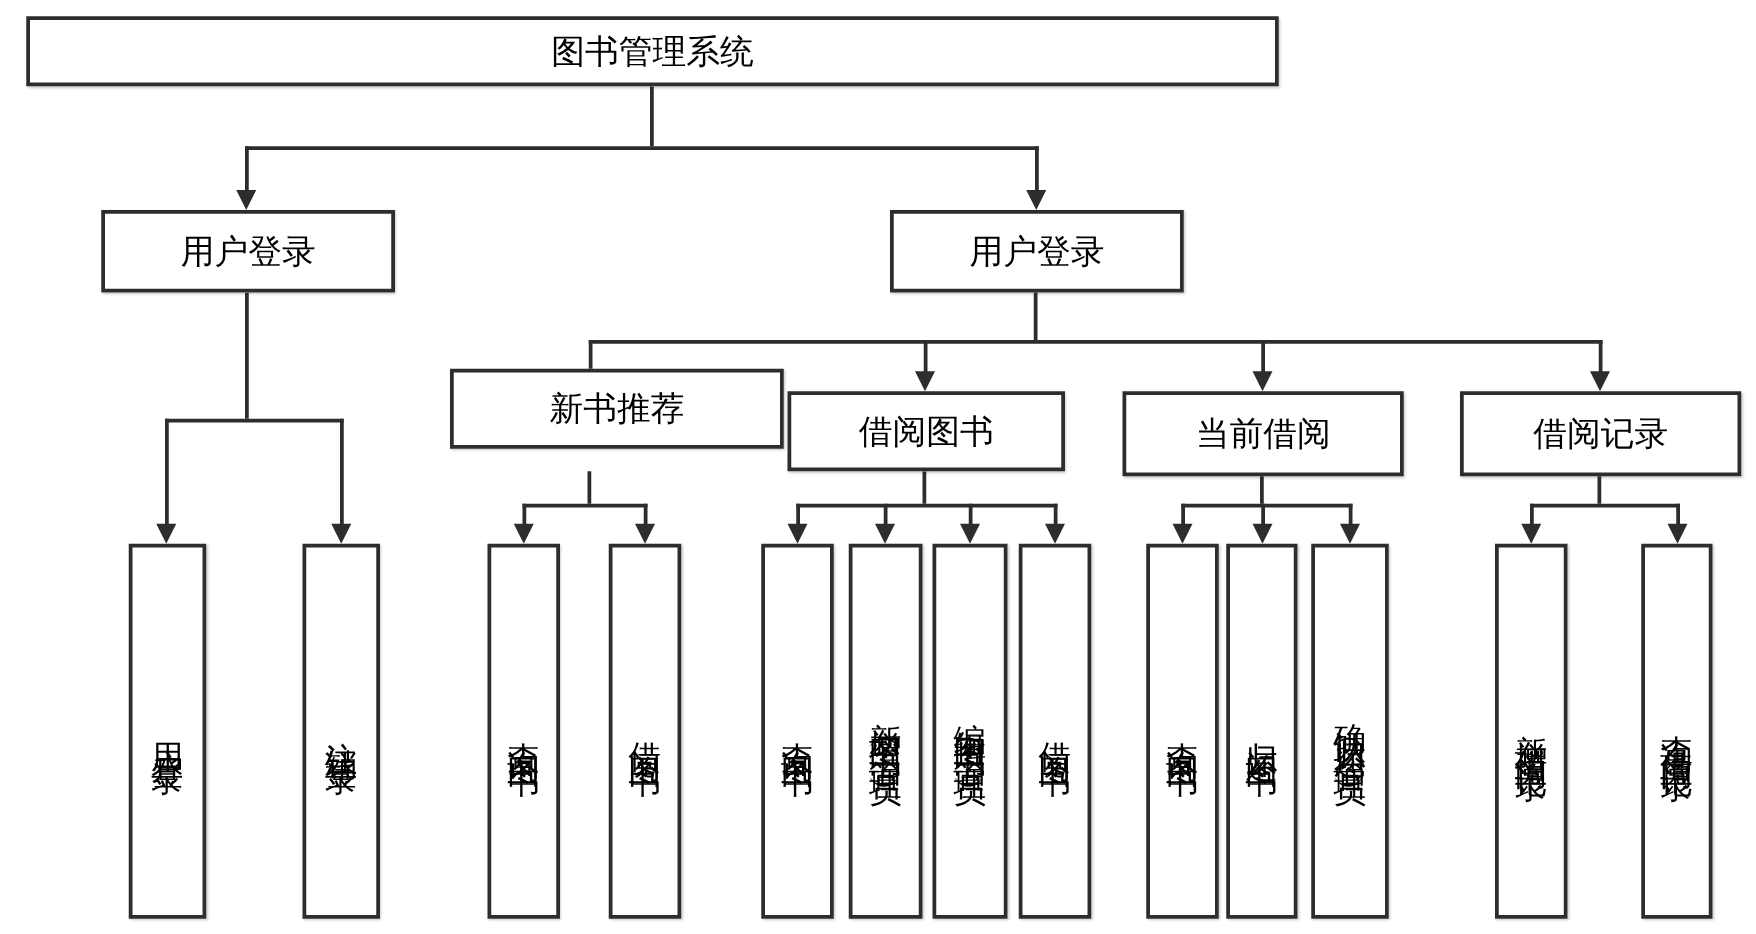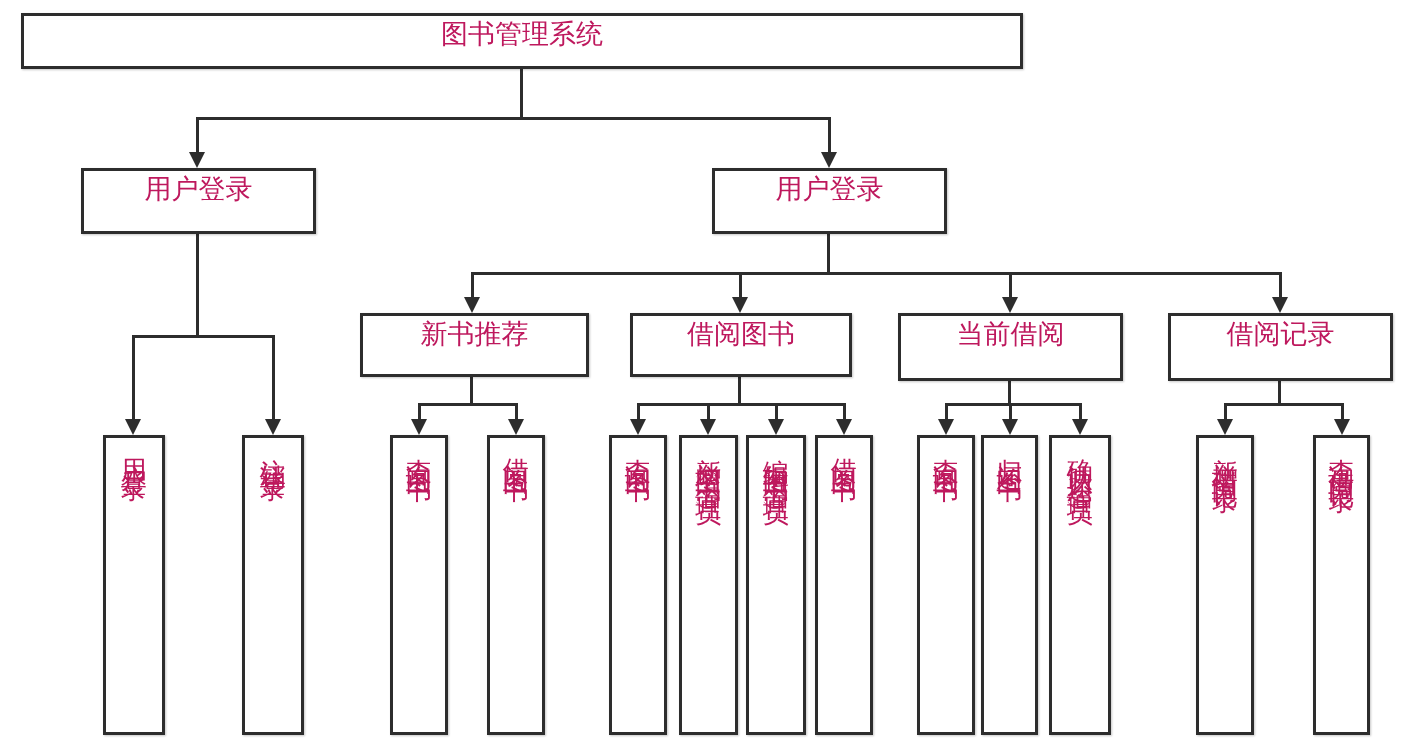--- a/index.html
+++ b/index.html
@@ -2,22 +2,22 @@
 <html><head>
 <meta charset="utf-8">
 <style>
   html,body{margin:0;padding:0;background:#ffffff;}
   .canvas{
     position:relative;width:1405px;height:747px;background:#ffffff;overflow:hidden;
     font-family:"Liberation Sans","DejaVu Sans",sans-serif;color:#3c3c3c;
   }
   .box{
     position:absolute;box-sizing:border-box;border:3px solid #2d2d2d;background:#ffffff;
-    display:flex;justify-content:center;
-    font-size:27px;color:#be185d;box-shadow:1px 1px 2px rgba(0,0,0,0.22);
+    display:flex;align-items:center;justify-content:center;
+    font-size:27px;color:#000000;box-shadow:1px 1px 2px rgba(0,0,0,0.22);
     z-index:2;
   }
   .vbox span{
     writing-mode:vertical-rl;text-orientation:mixed;
     font-size:26px;letter-spacing:6px;line-height:1.1;
   }
   .vl{position:absolute;width:3px;background:#2d2d2d;z-index:1;}
   .hl{position:absolute;height:3px;background:#2d2d2d;z-index:1;}
   .ah{
     position:absolute;width:0;height:0;z-index:1;
@@ -97,21 +97,21 @@
     <span>图书管理系统</span>
   </div>
 
   <div class="box" style="left:81px;top:168px;width:235px;height:66px">
     <span>用户登录</span>
   </div>
   <div class="box" style="left:712px;top:168px;width:235px;height:66px">
     <span>用户登录</span>
   </div>
 
-  <div class="box" style="left:360px;top:313px;width:229px;height:64px">
+  <div class="box" style="left:360px;top:295px;width:267px;height:64px">
     <span>新书推荐</span>
   </div>
   <div class="box" style="left:630px;top:313px;width:222px;height:64px">
     <span>借阅图书</span>
   </div>
   <div class="box" style="left:898px;top:313px;width:225px;height:68px">
     <span>当前借阅</span>
   </div>
   <div class="box" style="left:1168px;top:313px;width:225px;height:68px">
     <span>借阅记录</span>

